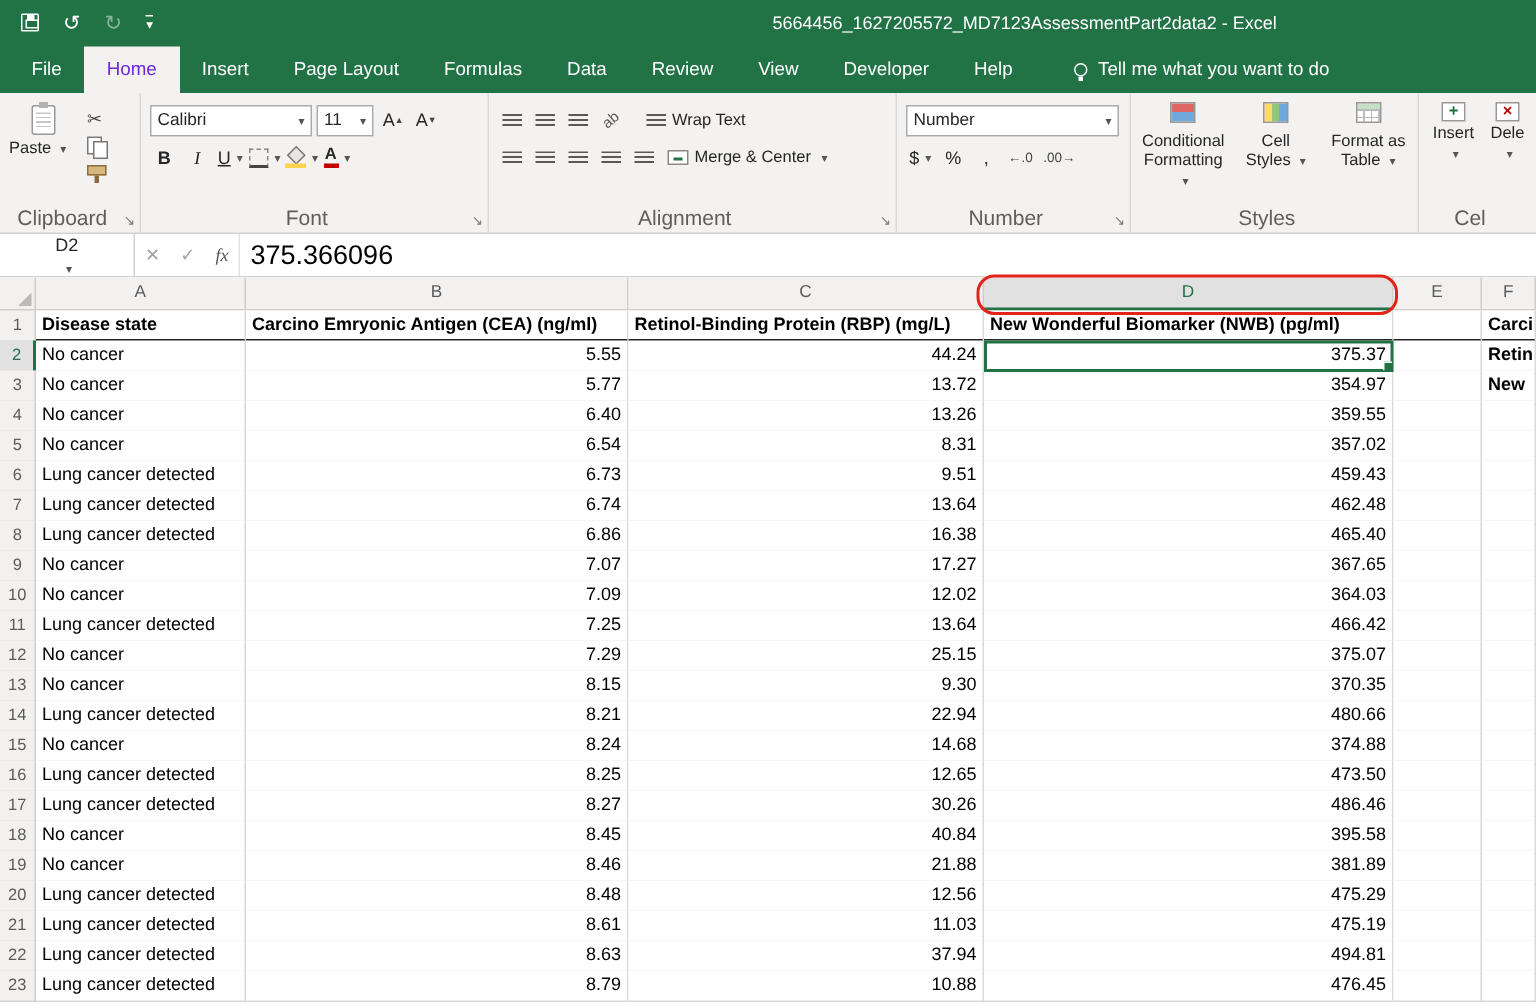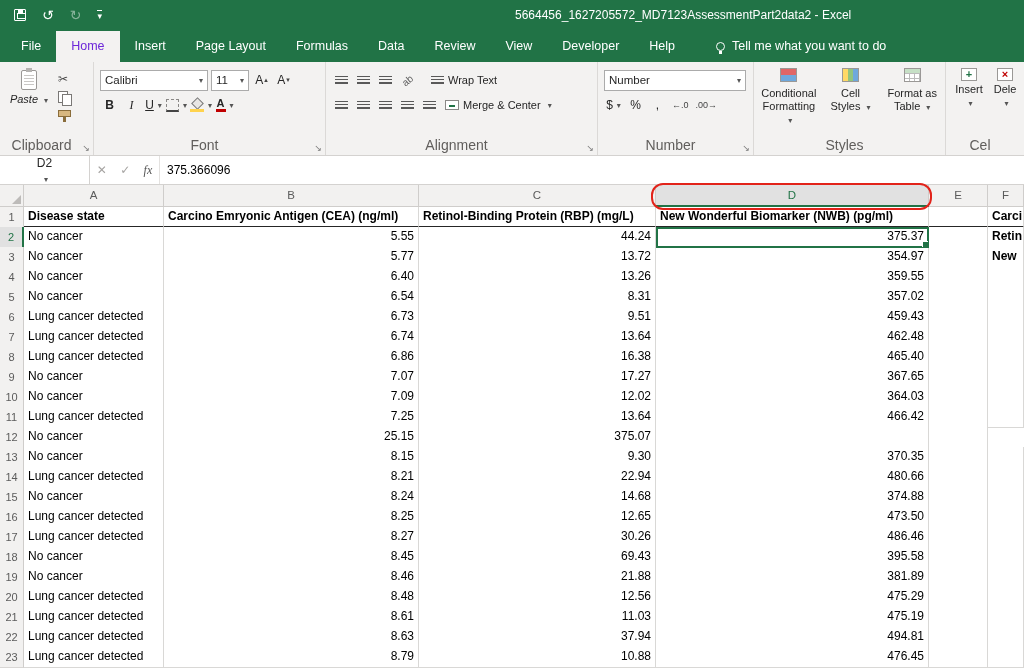--- a/index.html
+++ b/index.html
@@ -39,21 +39,21 @@
     justify-content:space-between; padding:0 4px; font-size:11.5px; color:#262626; }
   .arr { font-size:8px; color:#555; margin-left:3px; }
   .sbtn { min-width:19px; height:21px; display:inline-flex; align-items:center; justify-content:center;
     font-size:12px; color:#262626; gap:1px; }
   .bold { font-weight:700; } .ital { font-style:italic; font-family:"Liberation Serif",serif; }
   .unde { text-decoration:underline; }
   .tinyup { font-size:7px; vertical-align:super; color:#444; }
 
   
   .clipflex { display:flex; gap:6px; padding:2px 2px; }
-  .paste { width:46px; text-align:center; font-size:11px; color:#262626;font-style:italic; }
+  .paste { width:46px; text-align:left; font-size:11px; color:#262626; }
   .clipicon { display:block; width:16px; height:20px; background:#fff; border:1px solid #9a9896;
     border-radius:2px; margin:2px auto 3px; position:relative; }
   .clipicon::before { content:""; position:absolute; top:-3px; left:4px; width:6px; height:4px; background:#b5b3b1; }
   .clipicon::after { content:""; position:absolute; top:4px; left:2px; right:2px; height:10px;
     background:repeating-linear-gradient(#c9c7c5 0 1px, transparent 1px 3px); }
   .minicol { display:flex; flex-direction:column; gap:5px; padding-top:4px; font-size:12px; color:#444; }
   .copyicon { position:relative; width:13px; height:14px; display:inline-block; }
   .copyicon::before,.copyicon::after { content:""; position:absolute; width:8px; height:10px;
     border:1px solid #7a7876; background:#fff; }
   .copyicon::before { left:0; top:0; } .copyicon::after { left:4px; top:3px; }
@@ -100,21 +100,21 @@
     position:relative; margin-bottom:2px; font-size:11px; line-height:11px; font-weight:700; }
   .gridicon.ins { color:#217346; } .gridicon.del { color:#c00000; }
 
   
   .fbar { height:29px; background:#fff; border-bottom:1px solid #d4d2d0; display:flex; align-items:stretch; }
   .namebox { width:90px; border-right:1px solid #d4d2d0; display:flex; align-items:center;
     justify-content:space-between; padding:0 6px; font-size:12px; color:#262626;flex-direction:column; }
   .fbtns { width:70px; display:flex; align-items:center; justify-content:space-around;
     border-right:1px solid #e4e2e0; color:#a5a3a1; font-size:12px; }
   .fx { font-style:italic; font-family:"Liberation Serif",serif; color:#555; }
-  .fval { flex:1; display:flex; align-items:center; padding-left:7px; font-size:12px; color:#000; }
+  .fval { flex:1; display:flex; align-items:center; padding-left:7px; font-size:18px; color:#000; }
 
   
   .sheet { position:relative; background:#fff; }
   .grid-row { display:grid; grid-template-columns:24px 140px 255px 237px 273px 59px 1fr; height:20px; }
   .headrow { height:22px; }
   .hcell { background:#f2f1f0; border-right:1px solid #cfcdcb; border-bottom:1px solid #cfcdcb;
     text-align:center; font-size:11.5px; color:#5b5b5b; line-height:21px; }
   .hcell.selhdr { background:#e1e1e1; color:#217346; border-bottom:2px solid #217346; line-height:20px; }
   .corner { background:#f2f1f0; border-right:1px solid #cfcdcb; border-bottom:1px solid #cfcdcb; position:relative; }
   .corner::after { content:""; position:absolute; right:2px; bottom:2px;
@@ -456,20 +456,21 @@
         <div class="cell">Lung cancer detected</div>
         <div class="cell num">7.25</div>
         <div class="cell num">13.64</div>
         <div class="cell num">466.42</div>
         <div class="cell"></div>
         <div class="cell b"></div>
       </div>
       <div class="grid-row">
         <div class="gut">12</div>
         <div class="cell">No cancer</div>
+        <div class="cell num">7.29</div>
         <div class="cell num">25.15</div>
         <div class="cell num">375.07</div>
         <div class="cell"></div>
         <div class="cell b"></div>
       </div>
       <div class="grid-row">
         <div class="gut">13</div>
         <div class="cell">No cancer</div>
         <div class="cell num">8.15</div>
         <div class="cell num">9.30</div>
@@ -510,21 +511,21 @@
         <div class="cell num">8.27</div>
         <div class="cell num">30.26</div>
         <div class="cell num">486.46</div>
         <div class="cell"></div>
         <div class="cell b"></div>
       </div>
       <div class="grid-row">
         <div class="gut">18</div>
         <div class="cell">No cancer</div>
         <div class="cell num">8.45</div>
-        <div class="cell num">69.43</div>
+        <div class="cell num">40.84</div>
         <div class="cell num">395.58</div>
         <div class="cell"></div>
         <div class="cell b"></div>
       </div>
       <div class="grid-row">
         <div class="gut">19</div>
         <div class="cell">No cancer</div>
         <div class="cell num">8.46</div>
         <div class="cell num">21.88</div>
         <div class="cell num">381.89</div>

